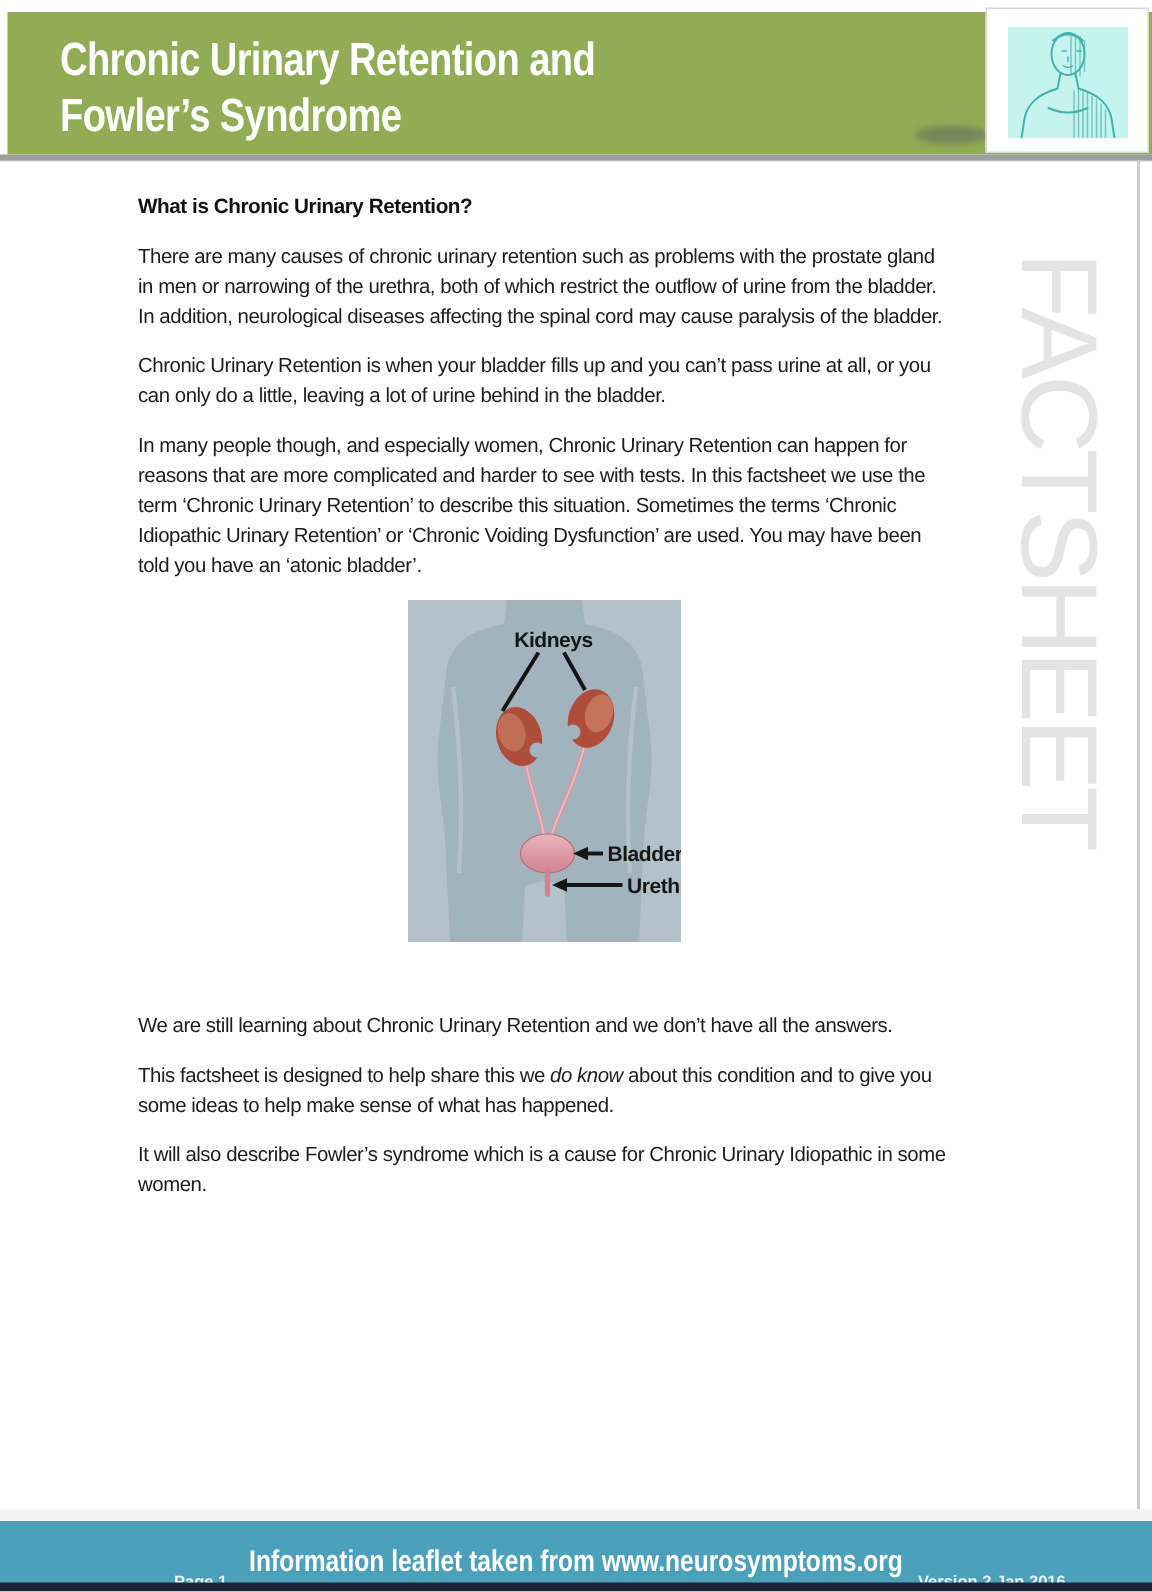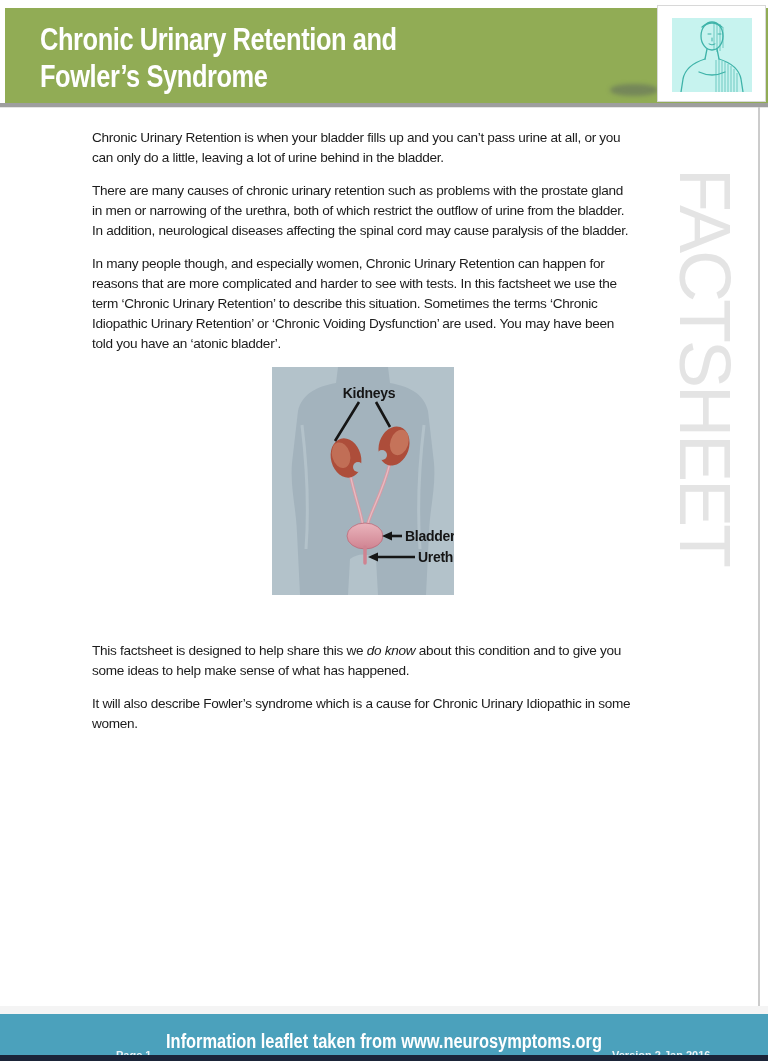--- a/index.html
+++ b/index.html
@@ -111,22 +111,23 @@
       </g>
     </svg>
   </div>
 </div>
 <div class="header-rule"></div>
 
 <div class="watermark">FACTSHEET</div>
 <div class="page-edge"></div>
 
 <div class="content">
+  <h2>What is Chronic Urinary Retention?</h2>
+  <p>There are many causes of chronic urinary retention such as problems with the prostate gland in men or narrowing of the urethra, both of which restrict the outflow of urine from the bladder. In addition, neurological diseases affecting the spinal cord may cause paralysis of the bladder.</p>
   <p>Chronic Urinary Retention is when your bladder fills up and you can’t pass urine at all, or you can only do a little, leaving a lot of urine behind in the bladder.</p>
-  <p>There are many causes of chronic urinary retention such as problems with the prostate gland in men or narrowing of the urethra, both of which restrict the outflow of urine from the bladder. In addition, neurological diseases affecting the spinal cord may cause paralysis of the bladder.</p>
   <p>In many people though, and especially women, Chronic Urinary Retention can happen for reasons that are more complicated and harder to see with tests. In this factsheet we use the term ‘Chronic Urinary Retention’ to describe this situation. Sometimes the terms ‘Chronic Idiopathic Urinary Retention’ or ‘Chronic Voiding Dysfunction’ are used. You may have been told you have an ‘atonic bladder’.</p>
 
   <div class="figure-wrap">
     <svg width="182" height="228" viewBox="0 0 182 228">
       <defs>
         <linearGradient id="gradB" x1="0" y1="0" x2="0" y2="1">
           <stop offset="0" stop-color="#eab4bc"></stop>
           <stop offset="1" stop-color="#cf8391"></stop>
         </linearGradient>
       </defs>
@@ -162,20 +163,21 @@
       <path d="M87,35 L63,74 M104,35 L118,60" stroke="#151515" stroke-width="2.6" fill="none"></path>
       <line x1="130" y1="169" x2="114" y2="169" stroke="#151515" stroke-width="2.6"></line>
       <polygon points="110,169 120,164.5 120,173.5" fill="#151515"></polygon>
       <text x="133" y="174" font-family="Liberation Sans, sans-serif" font-size="14" font-weight="bold" fill="#151515">Bladder</text>
       <line x1="143" y1="190" x2="100" y2="190" stroke="#151515" stroke-width="2.6"></line>
       <polygon points="96,190 106,185.5 106,194.5" fill="#151515"></polygon>
       <text x="146" y="195" font-family="Liberation Sans, sans-serif" font-size="14" font-weight="bold" fill="#151515">Urethra</text>
     </svg>
   </div>
 
+  <p>We are still learning about Chronic Urinary Retention and we don’t have all the answers.</p>
   <p><span>This factsheet is designed to help share this we </span><span class="ital">do know</span><span> about this condition and to give you some ideas to help make sense of what has happened.</span></p>
   <p>It will also describe Fowler’s syndrome which is a cause for Chronic Urinary Idiopathic in some women.</p>
 </div>
 
 <div class="pre-footer-strip"></div>
 <div class="footer-band"></div>
 <div class="footer-text">Information leaflet taken from www.neurosymptoms.org</div>
 <div class="footer-partial footer-page">Page 1</div>
 <div class="footer-partial footer-version">Version 2 Jan 2016</div>
 <div class="bottom-strip"></div>

